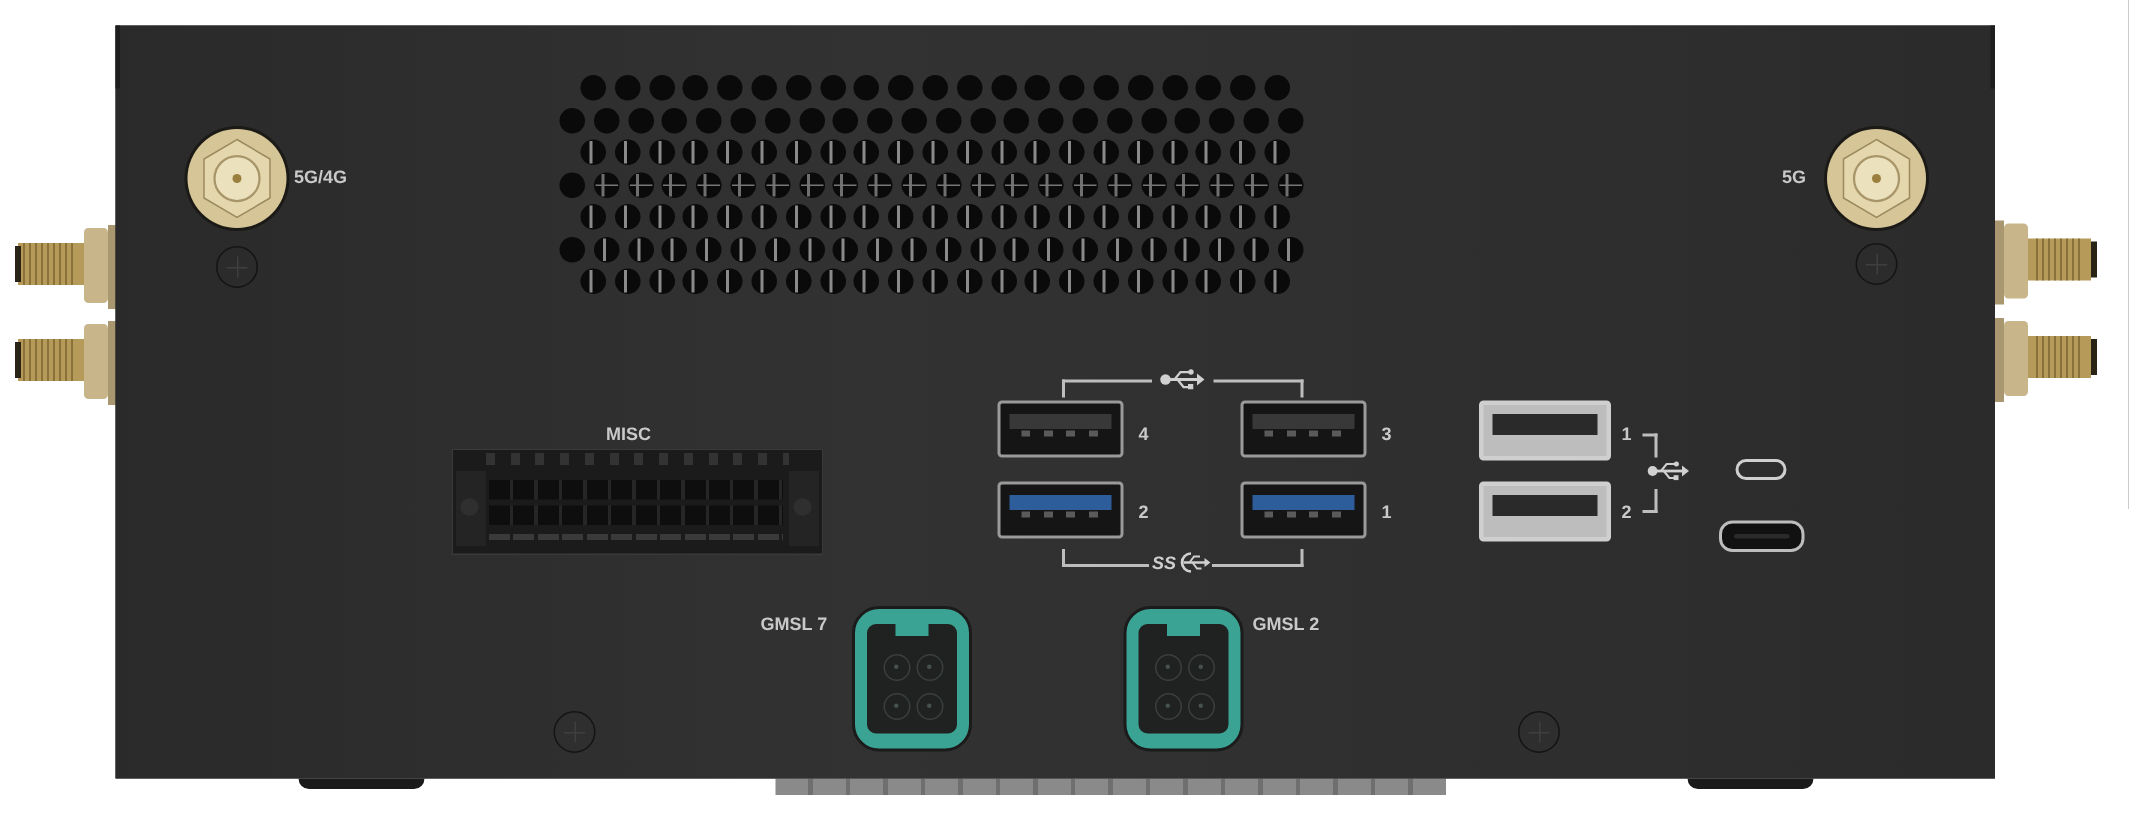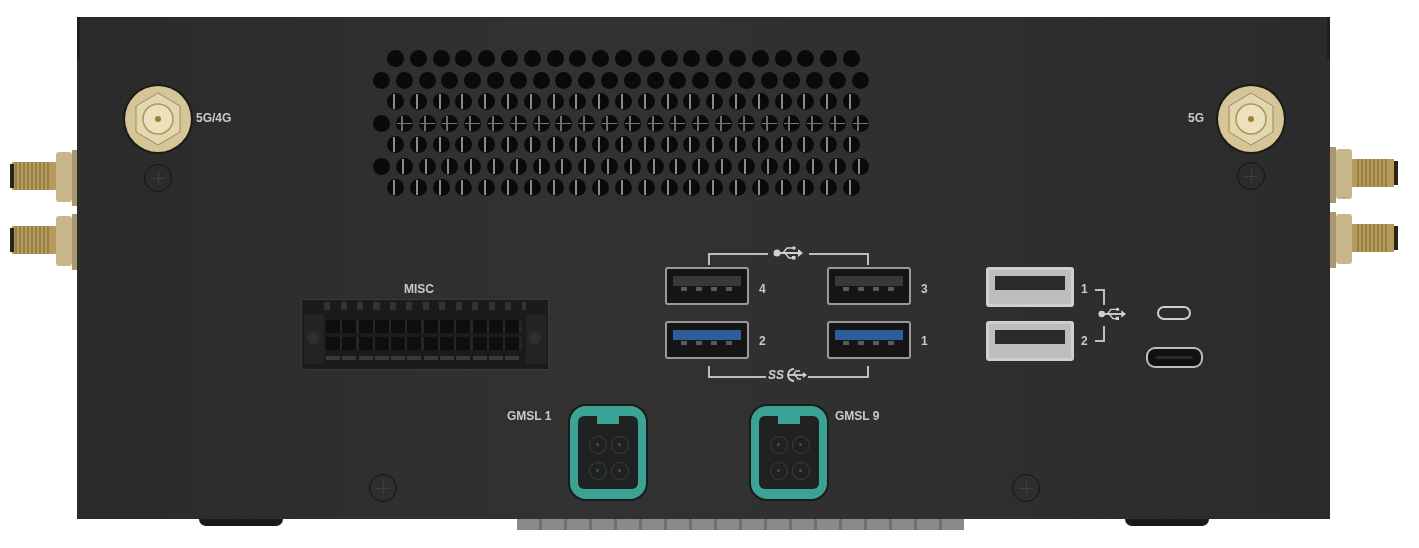--- a/index.html
+++ b/index.html
@@ -370,35 +370,35 @@
   <polyline points="12,8 16,13 20,13" stroke="#d0d0d0" stroke-width="1.5" fill="none"></polyline>
   <circle cx="21" cy="3" r="1.8" fill="#d0d0d0"></circle>
     <rect x="19" y="11" width="3.5" height="3.5" fill="#d0d0d0"></rect>
 </svg>
 
 <div class="abs" style="left:1157px;top:306px;width:34px;height:14px;border:2px solid #cfcfcf;border-radius:8px;box-sizing:border-box;"></div>
 <div class="abs" style="left:1146px;top:347px;width:57px;height:21px;border:2px solid #bdbdbd;border-radius:9px;box-sizing:border-box;background:#111;">
   <div class="abs" style="left:8px;top:7px;width:37px;height:3px;background:#2b2b2b;border-radius:2px;"></div>
 </div>
 
-<div class="lbl" style="left:507px;top:409px;">GMSL 1</div>
+<div class="lbl" style="left:507px;top:409px;">GMSL 7</div>
 <div class="gmsl" style="left:568px;top:404px;">
   <div class="inner">
     <div class="pin" style="left:11px;top:20px;"></div>
       <div class="pin" style="left:33px;top:20px;"></div>
     <div class="pin" style="left:11px;top:46px;"></div>
       <div class="pin" style="left:33px;top:46px;"></div>
   </div>
   <div class="abs" style="left:27px;top:8px;width:22px;height:10px;background:#3aa394;"></div>
 </div>
 <div class="gmsl" style="left:749px;top:404px;">
   <div class="inner">
     <div class="pin" style="left:11px;top:20px;"></div>
       <div class="pin" style="left:33px;top:20px;"></div>
     <div class="pin" style="left:11px;top:46px;"></div>
       <div class="pin" style="left:33px;top:46px;"></div>
   </div>
   <div class="abs" style="left:27px;top:8px;width:22px;height:10px;background:#3aa394;"></div>
 </div>
-<div class="lbl" style="left:835px;top:409px;">GMSL 9</div>
+<div class="lbl" style="left:835px;top:409px;">GMSL 2</div>
 
 <div class="screw" style="left:369px;top:474px;"></div>
 <div class="screw" style="left:1012px;top:474px;"></div>
 
 </body></html>

